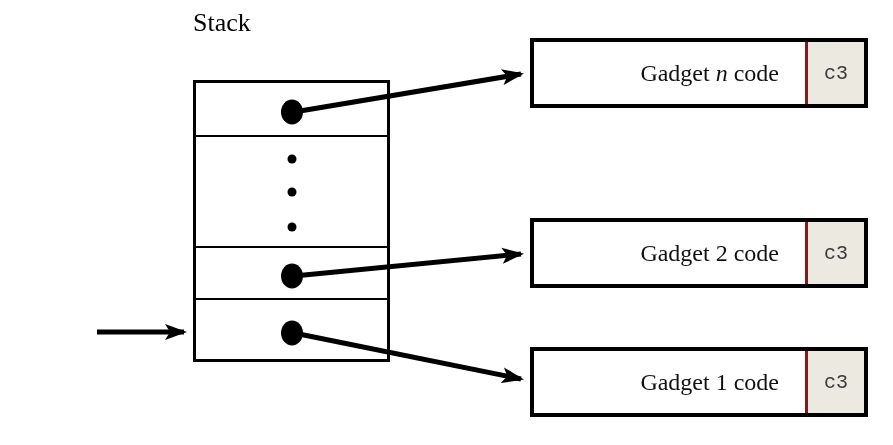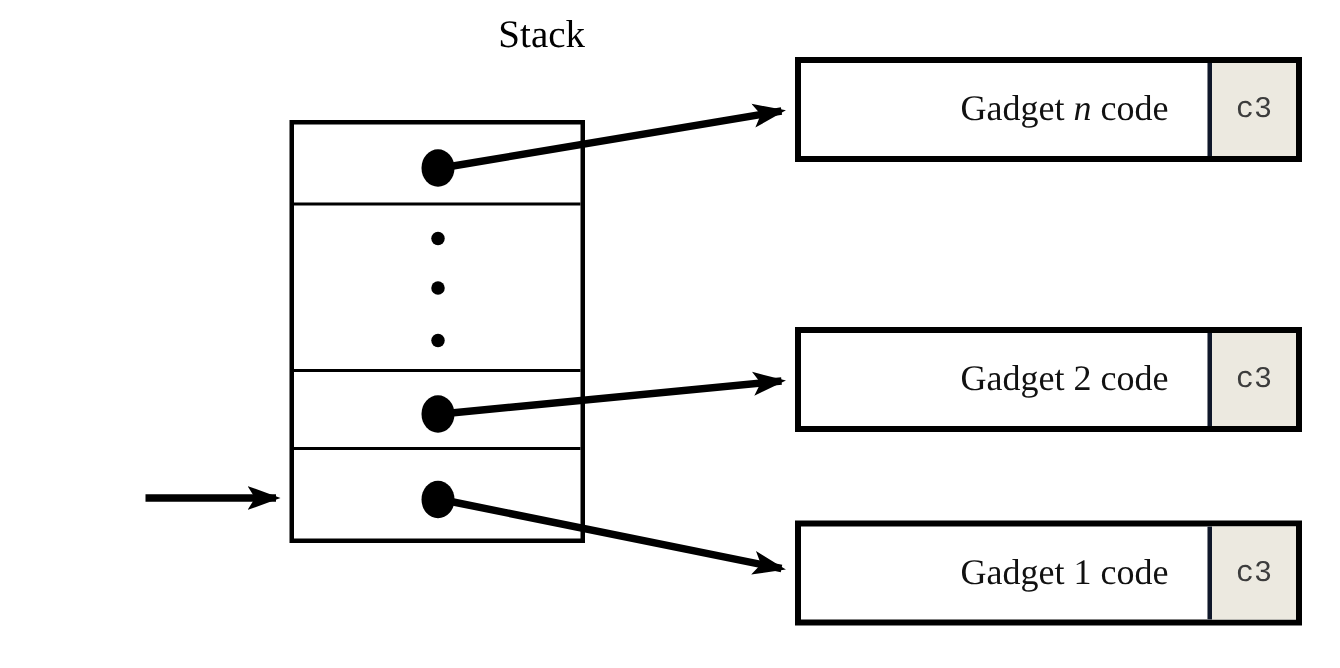--- a/index.html
+++ b/index.html
@@ -13,21 +13,21 @@
     height: 445px;
     background: #ffffff;
     overflow: hidden;
     font-family: "Liberation Serif", serif;
   }
   .stack-title {
     position: absolute;
     left: 193px;
     top: 8px;
     width: 197px;
-    text-align: right;
+    text-align: left;
     font-size: 26px;
     color: #000000;
     font-family: "Liberation Serif", serif;
   }
   .stack-box {
     position: absolute;
     left: 193px;
     top: 80px;
     width: 197px;
     height: 282px;
@@ -76,21 +76,21 @@
     justify-content: flex-end;
     padding-right: 26px;
     font-size: 24px;
     color: #111111;
     white-space: pre;
     font-family: "Liberation Serif", serif;
   }
   .gadget-label .gvar.italic { font-style: italic; }
   .ret-cell {
     width: 56px;
-    border-left: 3px solid #0f172a;
+    border-left: 3px solid #7f1d1d;
     background: #ece9e0;
     display: flex;
     align-items: center;
     justify-content: center;
     font-family: "Liberation Mono", monospace;
     font-size: 20px;
     color: #3c3c3c;
   }
   .arrows-layer {
     position: absolute;

